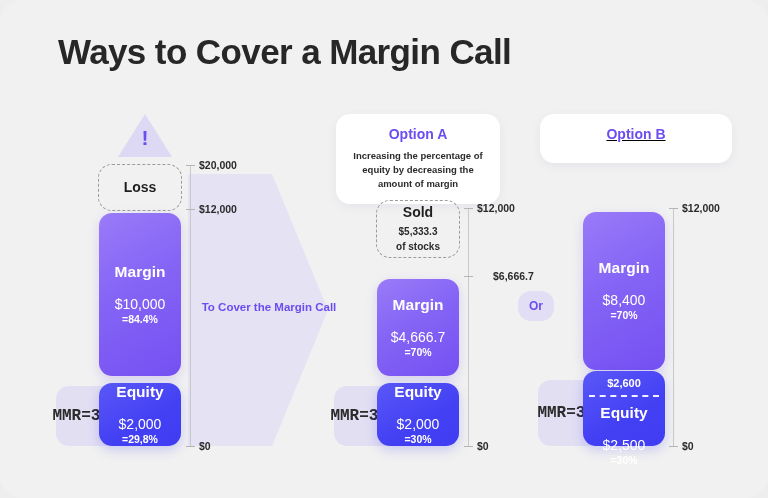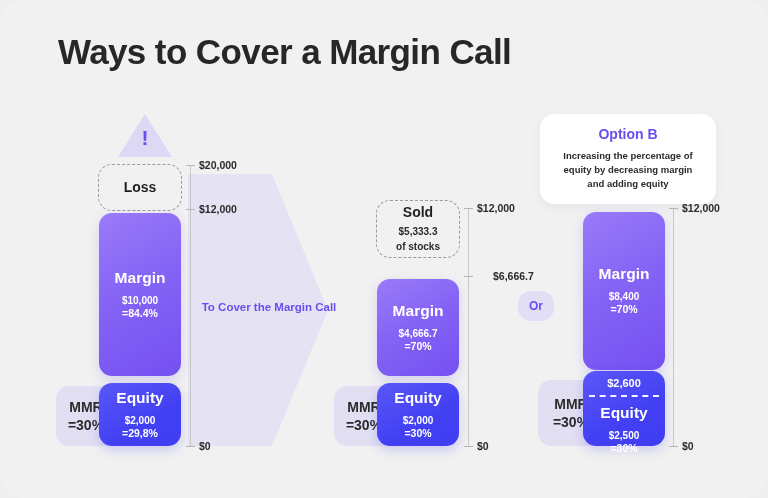--- a/index.html
+++ b/index.html
@@ -63,21 +63,21 @@
   .opt-card{
     position:absolute;
     background:#ffffff;
     border-radius:14px;
     box-shadow:0 3px 10px rgba(90,70,170,.07);
     padding:12px 14px 14px;
     box-sizing:border-box;
     text-align:center;
   }
   #opt-a{ left:336px; top:114px; width:164px; }
-  #opt-b{ left:540px; top:114px; width:176px; }
+  #opt-b{ left:540px; top:114px; width:192px;text-decoration:underline; }
   .opt-title{
     font-size:14px;font-weight:700;color:#6b4df0;
     margin-bottom:7px;
   }
   .opt-desc{
     font-size:9.5px;font-weight:700;color:#2b2b2b;
     line-height:1.45;
   }
 
   
@@ -138,21 +138,21 @@
   }
   .bar.margin{
     background:linear-gradient(150deg,#9a7bf8 0%,#8464f5 45%,#7550f2 100%);
     box-shadow:0 4px 12px rgba(110,80,235,.20);
   }
   .bar.equity{
     background:linear-gradient(150deg,#5a57f7 0%,#4340f4 60%,#3f3cf2 100%);
     box-shadow:0 4px 12px rgba(60,60,240,.22);
   }
   .bar .bname{ font-size:15.5px;font-weight:700;line-height:1.1; }
-  .bar .bval{ font-size:10px;font-weight:700;margin-top:8px;line-height:1.3; }
+  .bar .bval{ font-size:14px;font-weight:400;margin-top:15px;line-height:1.3; }
   .bar .bpct{ font-size:10.5px;font-weight:700;line-height:1.3; }
 
   
   .bar.equity.split{ justify-content:flex-start; padding-top:6px; }
   .bar .added-val{
     font-size:11px;font-weight:700;color:#fff;
   }
   .bar .dash-sep{
     width:86%;
     height:0;
@@ -161,26 +161,27 @@
   }
   .bar .lower-wrap{
     display:flex;flex-direction:column;align-items:center;
   }
 
   
   .mmr{
     position:absolute;
     background:#e2dff3;
     border-radius:13px;
-    display:flex;flex-direction:column;
+    display:flex;flex-direction:row;
     align-items:center;justify-content:center;
-    font-size:14px;font-weight:700;color:#2b2b2b;
+    font-size:16px;font-weight:700;color:#2b2b2b;
     line-height:1.3;
     box-sizing:border-box;
     padding-right:24px;
+    font-family:Liberation Mono, monospace;
   }
 
   
   .dashbox{
     position:absolute;
     border:1.6px dashed #9b9b9b;
     border-radius:14px;
     display:flex;flex-direction:column;
     align-items:center;justify-content:center;
     box-sizing:border-box;
@@ -196,24 +197,27 @@
 
   <div id="title">Ways to Cover a Margin Call</div>
 
   <div id="cover-arrow"></div>
   <div id="cover-arrow-label">To Cover the Margin Call</div>
 
   <div id="or-pill">
     <span>Or</span>
   </div>
 
+  <div class="opt-card" id="opt-a">
+    <div class="opt-title">Option A</div>
+    <div class="opt-desc">Increasing the percentage of equity by decreasing the amount of margin</div>
+  </div>
 
   <div class="opt-card" id="opt-b">
     <div class="opt-title">Option B</div>
-    <div class="opt-desc">Increasing the percentage of equity by decreasing margin and adding equity</div>
   </div>
 
   <div id="warn-triangle">
     <div class="tri"></div>
     <div class="bang">!</div>
   </div>
 
   <div class="dashbox" style="left:98px; top:164px; width:84px; height:47px;">
     <div class="dname">Loss</div>
   </div>

